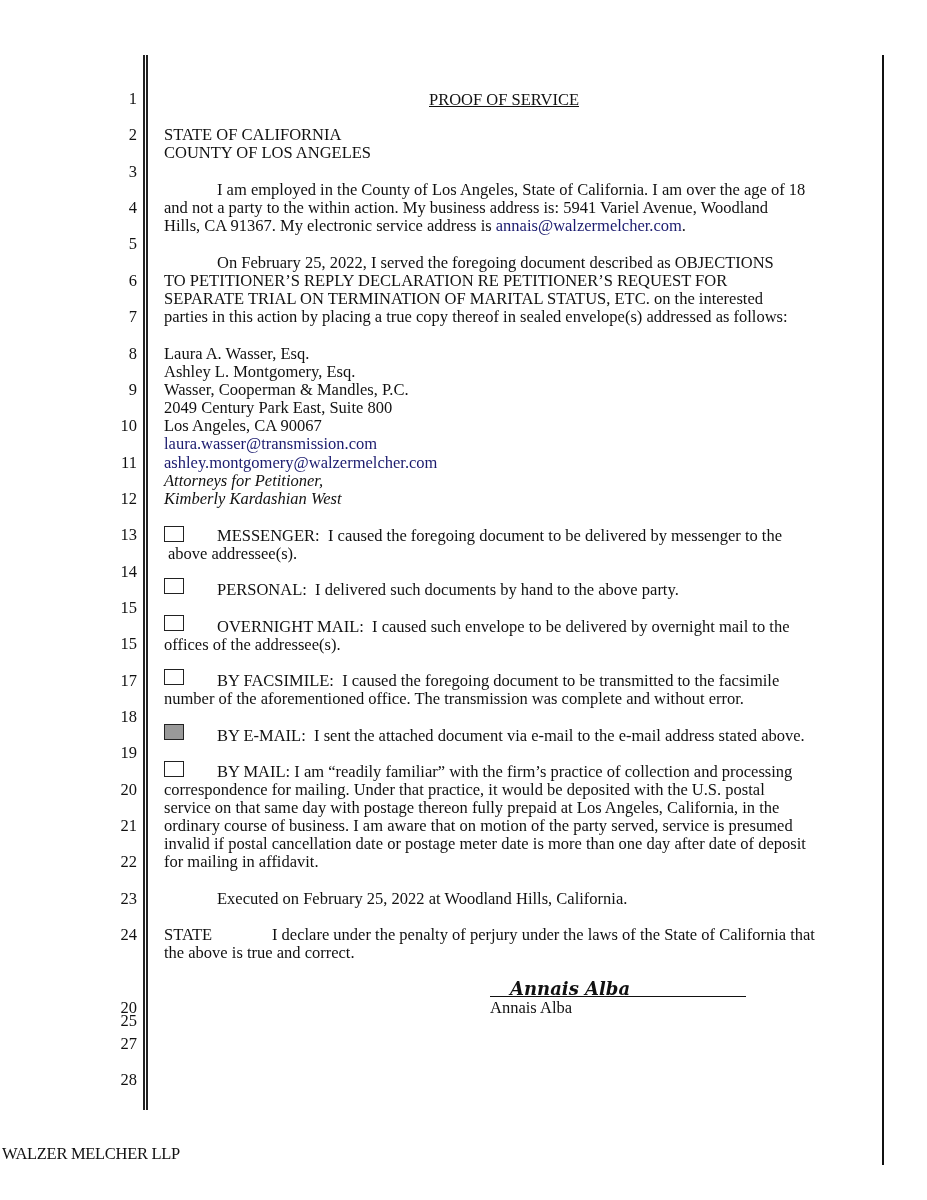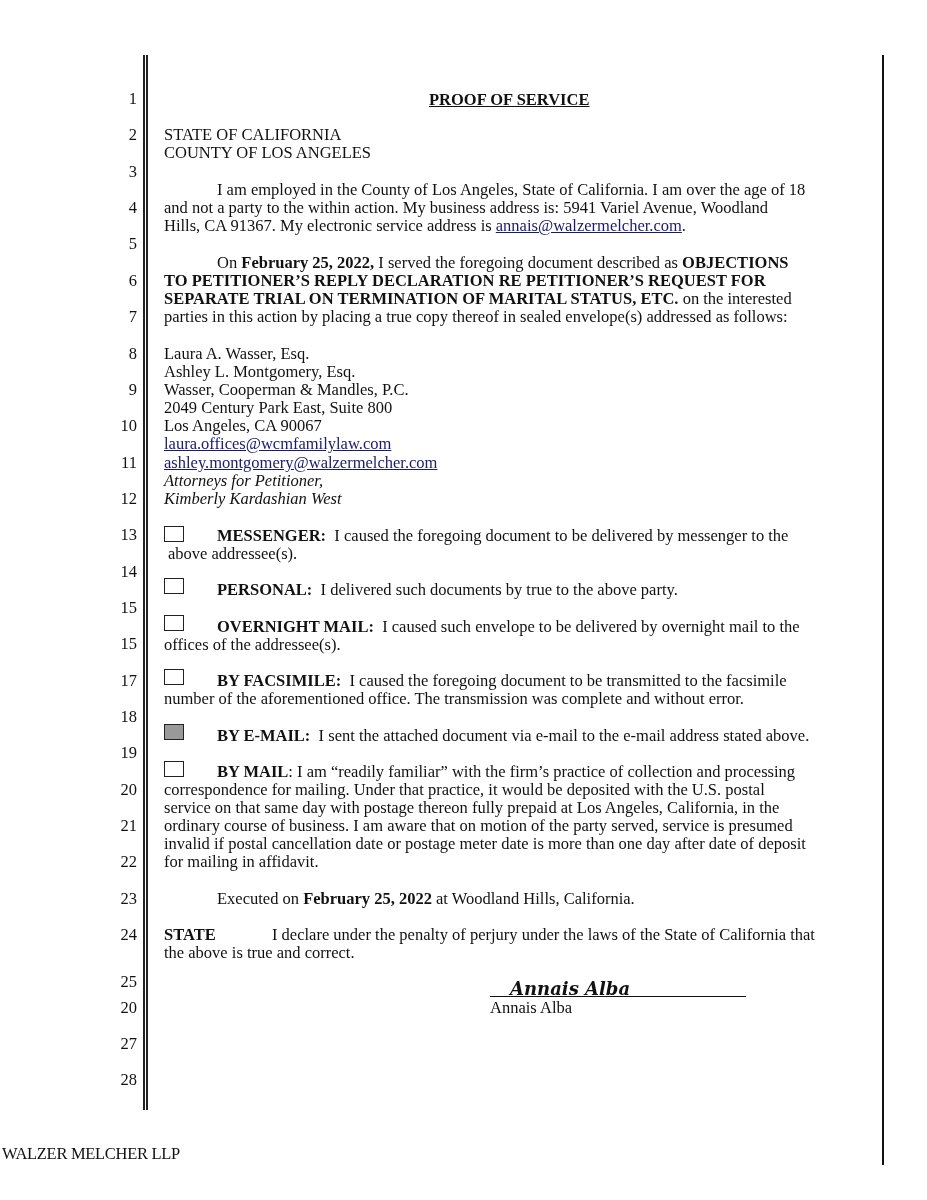--- a/index.html
+++ b/index.html
@@ -5,24 +5,24 @@
   html, body { margin:0; padding:0; background:#ffffff; }
   body { width:927px; height:1200px; position:relative; overflow:hidden;
          font-family:"Liberation Serif", serif; color:#111; font-size:16.5px; }
   .abs { position:absolute; white-space:nowrap; }
   .ln { position:absolute; width:40px; text-align:right; left:97px; font-size:16.5px; line-height:18px; }
   .rule-left { position:absolute; left:143px; top:55px; width:5px; height:1055px;
                border-left:2px solid #222; border-right:2px solid #222; box-sizing:border-box; }
   .rule-right { position:absolute; left:882px; top:55px; width:2px; height:1110px; background:#111; }
   .txt { position:absolute; left:164px; line-height:18px; white-space:nowrap; }
   .indent { padding-left:53px; }
-  .b { font-weight:bold; }
+  .b { font-weight:normal; }
   .u { text-decoration:underline; }
   .i { font-style:italic; }
-  a.link { color:#1a1a6e; text-decoration:underline; }
+  a.link { color:#1a1a6e; }
   .cb { position:absolute; left:164px; width:20px; height:16px; border:1.5px solid #222; box-sizing:border-box; background:#fff; }
   .cb.checked { background:#999; }
   .sig-script { position:absolute; left:510px; top:978px; font-family:"DejaVu Serif", serif; font-style:italic; font-weight:bold; font-size:18px; }
   .sig-line { position:absolute; left:490px; top:996px; width:256px; height:1px; background:#111; }
 </style>
 </head>
 <body>
 
 <div class="rule-left"></div>
 <div class="rule-right"></div>
@@ -45,21 +45,21 @@
   <div class="ln" style="top:599px">15</div>
   <div class="ln" style="top:635px">15</div>
   <div class="ln" style="top:672px">17</div>
   <div class="ln" style="top:708px">18</div>
   <div class="ln" style="top:744px">19</div>
   <div class="ln" style="top:781px">20</div>
   <div class="ln" style="top:817px">21</div>
   <div class="ln" style="top:853px">22</div>
   <div class="ln" style="top:890px">23</div>
   <div class="ln" style="top:926px">24</div>
-  <div class="ln" style="top:973px">25</div>
+  <div class="ln" style="top:1012px">25</div>
   <div class="ln" style="top:999px">20</div>
   <div class="ln" style="top:1035px">27</div>
   <div class="ln" style="top:1071px">28</div>
 </div>
 
 <div class="abs b u" style="left:429px; top:90px;">PROOF OF SERVICE</div>
 
 <div class="txt" style="top:126px">STATE OF CALIFORNIA</div>
 <div class="txt" style="top:144px">COUNTY OF LOS ANGELES</div>
 
@@ -81,34 +81,34 @@
   </div>
   <div class="txt" style="top:308px">parties in this action by placing a true copy thereof in sealed envelope(s) addressed as follows:</div>
 </div>
 
 <div>
   <div class="txt" style="top:345px">Laura A. Wasser, Esq.</div>
   <div class="txt" style="top:363px">Ashley L. Montgomery, Esq.</div>
   <div class="txt" style="top:381px">Wasser, Cooperman &amp; Mandles, P.C.</div>
   <div class="txt" style="top:399px">2049 Century Park East, Suite 800</div>
   <div class="txt" style="top:417px">Los Angeles, CA 90067</div>
-  <div class="txt" style="top:435px"><a class="link">laura.offices@wcmfamilylaw.com</a></div>
+  <div class="txt" style="top:435px"><a class="link">laura.wasser@transmission.com</a></div>
   <div class="txt" style="top:454px"><a class="link">ashley.montgomery@walzermelcher.com</a></div>
   <div class="txt i" style="top:472px">Attorneys for Petitioner,</div>
   <div class="txt i" style="top:490px">Kimberly Kardashian West</div>
 </div>
 
 <div>
 
   <div class="cb" style="top:526px"></div>
   <div class="txt" style="top:527px; left:217px"><span class="b">MESSENGER:</span>&nbsp; <span>I caused the foregoing document to be delivered by messenger to the</span></div>
   <div class="txt" style="top:545px; left:168px">above addressee(s).</div>
 
   <div class="cb" style="top:578px"></div>
-  <div class="txt" style="top:581px; left:217px"><span class="b">PERSONAL:</span>&nbsp; <span>I delivered such documents by true to the above party.</span></div>
+  <div class="txt" style="top:581px; left:217px"><span class="b">PERSONAL:</span>&nbsp; <span>I delivered such documents by hand to the above party.</span></div>
 
   <div class="cb" style="top:615px"></div>
   <div class="txt" style="top:618px; left:217px"><span class="b">OVERNIGHT MAIL:</span>&nbsp; <span>I caused such envelope to be delivered by overnight mail to the</span></div>
   <div class="txt" style="top:636px">offices of the addressee(s).</div>
 
   <div class="cb" style="top:669px"></div>
   <div class="txt" style="top:672px; left:217px"><span class="b">BY FACSIMILE:</span>&nbsp; <span>I caused the foregoing document to be transmitted to the facsimile</span></div>
   <div class="txt" style="top:690px">number of the aforementioned office.  The transmission was complete and without error.</div>
 
   <div class="cb checked" style="top:724px"></div>

